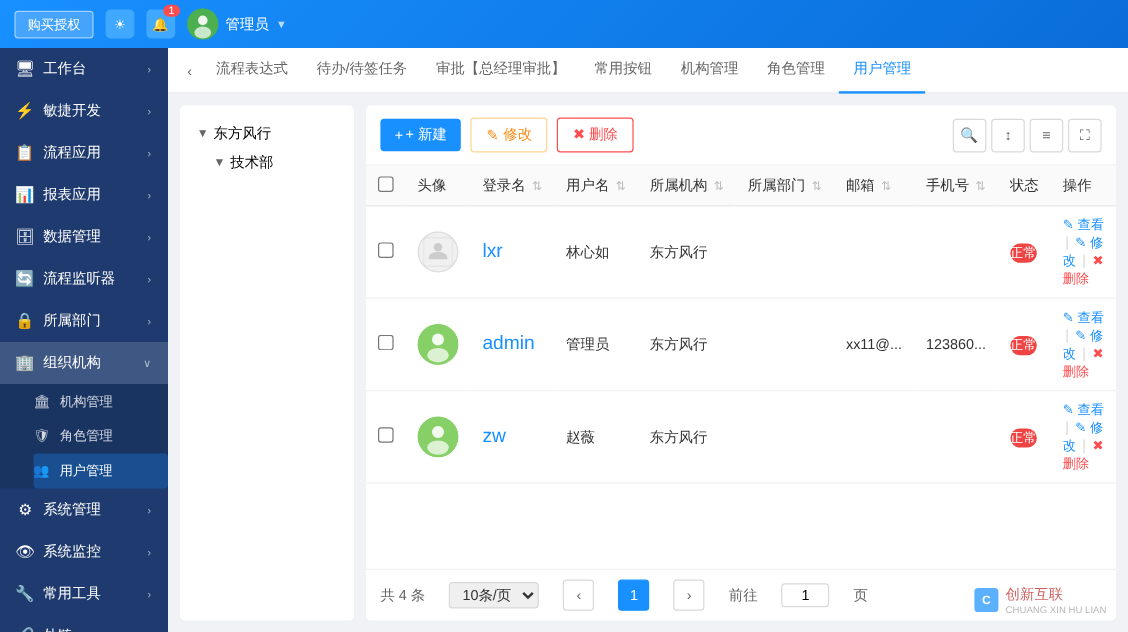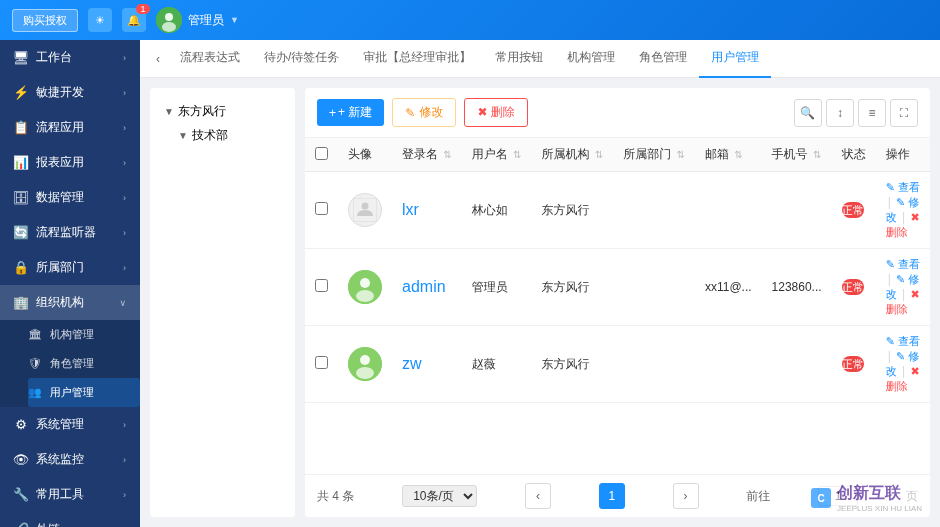--- a/index.html
+++ b/index.html
@@ -61,21 +61,21 @@
     .sort-icon { color: #bbb; font-size: 10px; margin-left: 2px; }
     .avatar-cell { width: 34px; height: 34px; border-radius: 50%; background: #87d068; display: flex; align-items: center; justify-content: center; overflow: hidden; }
     .avatar-placeholder { width: 34px; height: 34px; border-radius: 50%; background: #f0f0f0; border: 1px solid #ddd; display: flex; align-items: center; justify-content: center; }
     .status-badge { background: #ef4444; color: white; padding: 2px 0; border-radius: 10px; font-size: 11px; }
     .action-link { color: #1890ff; cursor: pointer; font-size: 11px; }
     .action-link.danger { color: #ff4d4f; }
     .action-sep { color: #d9d9d9; margin: 0 2px; }
     .checkbox-cell { width: 30px; }
     input[type="checkbox"] { cursor: pointer; }
 
-    .table-footer { padding: 8px 12px; display: flex; align-items: center; justify-content: space-between; gap: 20px; border-top: 1px solid #f0f0f0; font-size: 12px; color: #666; }
+    .table-footer { padding: 8px 12px; display: flex; align-items: center; justify-content: flex-start; gap: 20px; border-top: 1px solid #f0f0f0; font-size: 12px; color: #666; }
     .page-btn { width: 26px; height: 26px; display: flex; align-items: center; justify-content: center; border: 1px solid #d9d9d9; border-radius: 3px; cursor: pointer; background: white; color: #666; font-size: 12px; }
     .page-btn.active { background: #1890ff; color: white; border-color: #1890ff; }
     .page-size-select { border: 1px solid #d9d9d9; border-radius: 3px; padding: 2px 6px; font-size: 12px; color: #333; cursor: pointer; }
     .goto-input { width: 40px; border: 1px solid #d9d9d9; border-radius: 3px; padding: 2px 4px; text-align: center; font-size: 12px; }
 
     
     .search-input { width: 100%; border: 1px solid #d9d9d9; border-radius: 3px; padding: 5px 8px; font-size: 12px; color: #333; outline: none; margin-bottom: 8px; }
 
     
     .admin-avatar-img { width: 26px; height: 26px; border-radius: 50%; background: #4caf50; display: flex; align-items: center; justify-content: center; }
@@ -408,16 +408,16 @@
         </div>
 
       </div>
     </div>
   </div>
 </div>
 
 <div class="watermark">
   <div class="watermark-icon">C</div>
   <div>
-    <div style="font-weight:bold;font-size:16px;color:#4c1d95;">创新互联</div>
-    <div style="font-size:8px;color:#999;">JEEPLUS XIN HU LIAN</div>
+    <div style="font-weight:normal;font-size:12px;color:#b91c1c;">创新互联</div>
+    <div style="font-size:8px;color:#999;">CHUANG XIN HU LIAN</div>
   </div>
 </div>
 
 </body></html>

